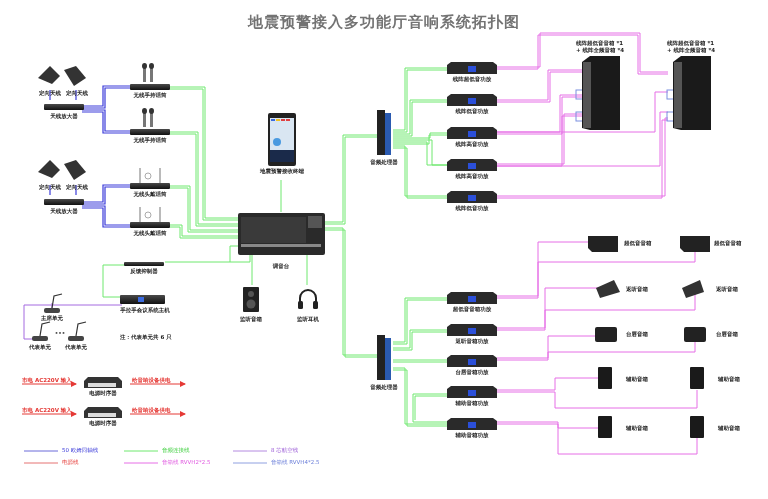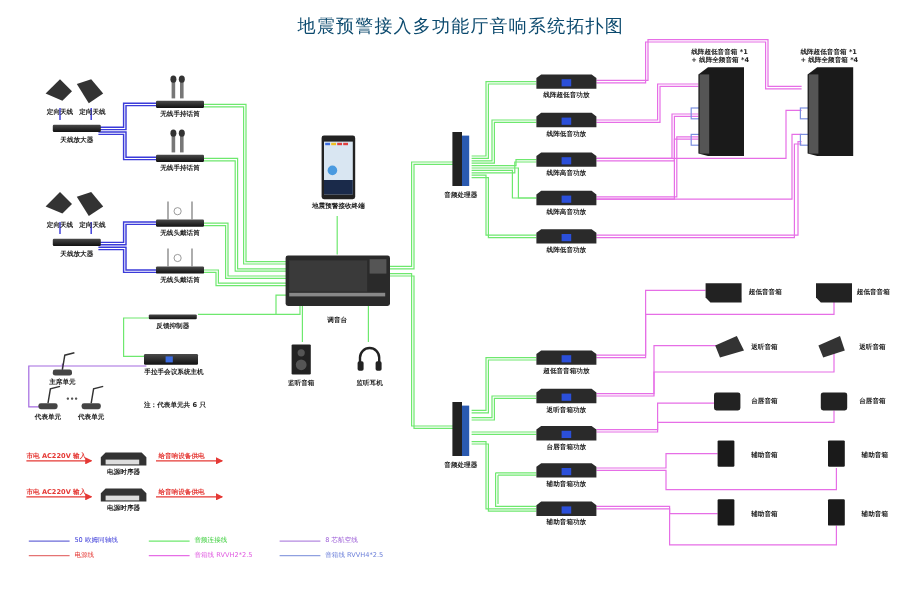--- a/index.html
+++ b/index.html
@@ -1,18 +1,18 @@
 <!DOCTYPE html>
 <html><head>
 <meta charset="utf-8">
 <style>
   html, body { margin:0; padding:0; background:#ffffff; }
   body { width:768px; height:499px; position:relative; overflow:hidden; font-family:"DejaVu Sans", sans-serif; }
   #stage { position:absolute; left:0; top:0; width:768px; height:499px; }
-  .title { position:absolute; left:0; top:13px; width:768px; text-align:center; font-size:15px; font-weight:normal; color:#0c4a6e; letter-spacing:1px; }
+  .title { position:absolute; left:0; top:13px; width:768px; text-align:center; font-size:15px; font-weight:bold; color:#737373; letter-spacing:1px; }
   .lbl { position:absolute; font-size:5.5px; color:#222; white-space:nowrap; font-weight:bold; }
   .lbl.c { transform:translateX(-50%); text-align:center; }
   .lbl.red { color:#e53935; }
   .lgd { position:absolute; font-size:5.5px; white-space:nowrap; }
 </style>
 </head>
 <body>
 
 <div id="stage">
   <div class="title">地震预警接入多功能厅音响系统拓扑图</div>

